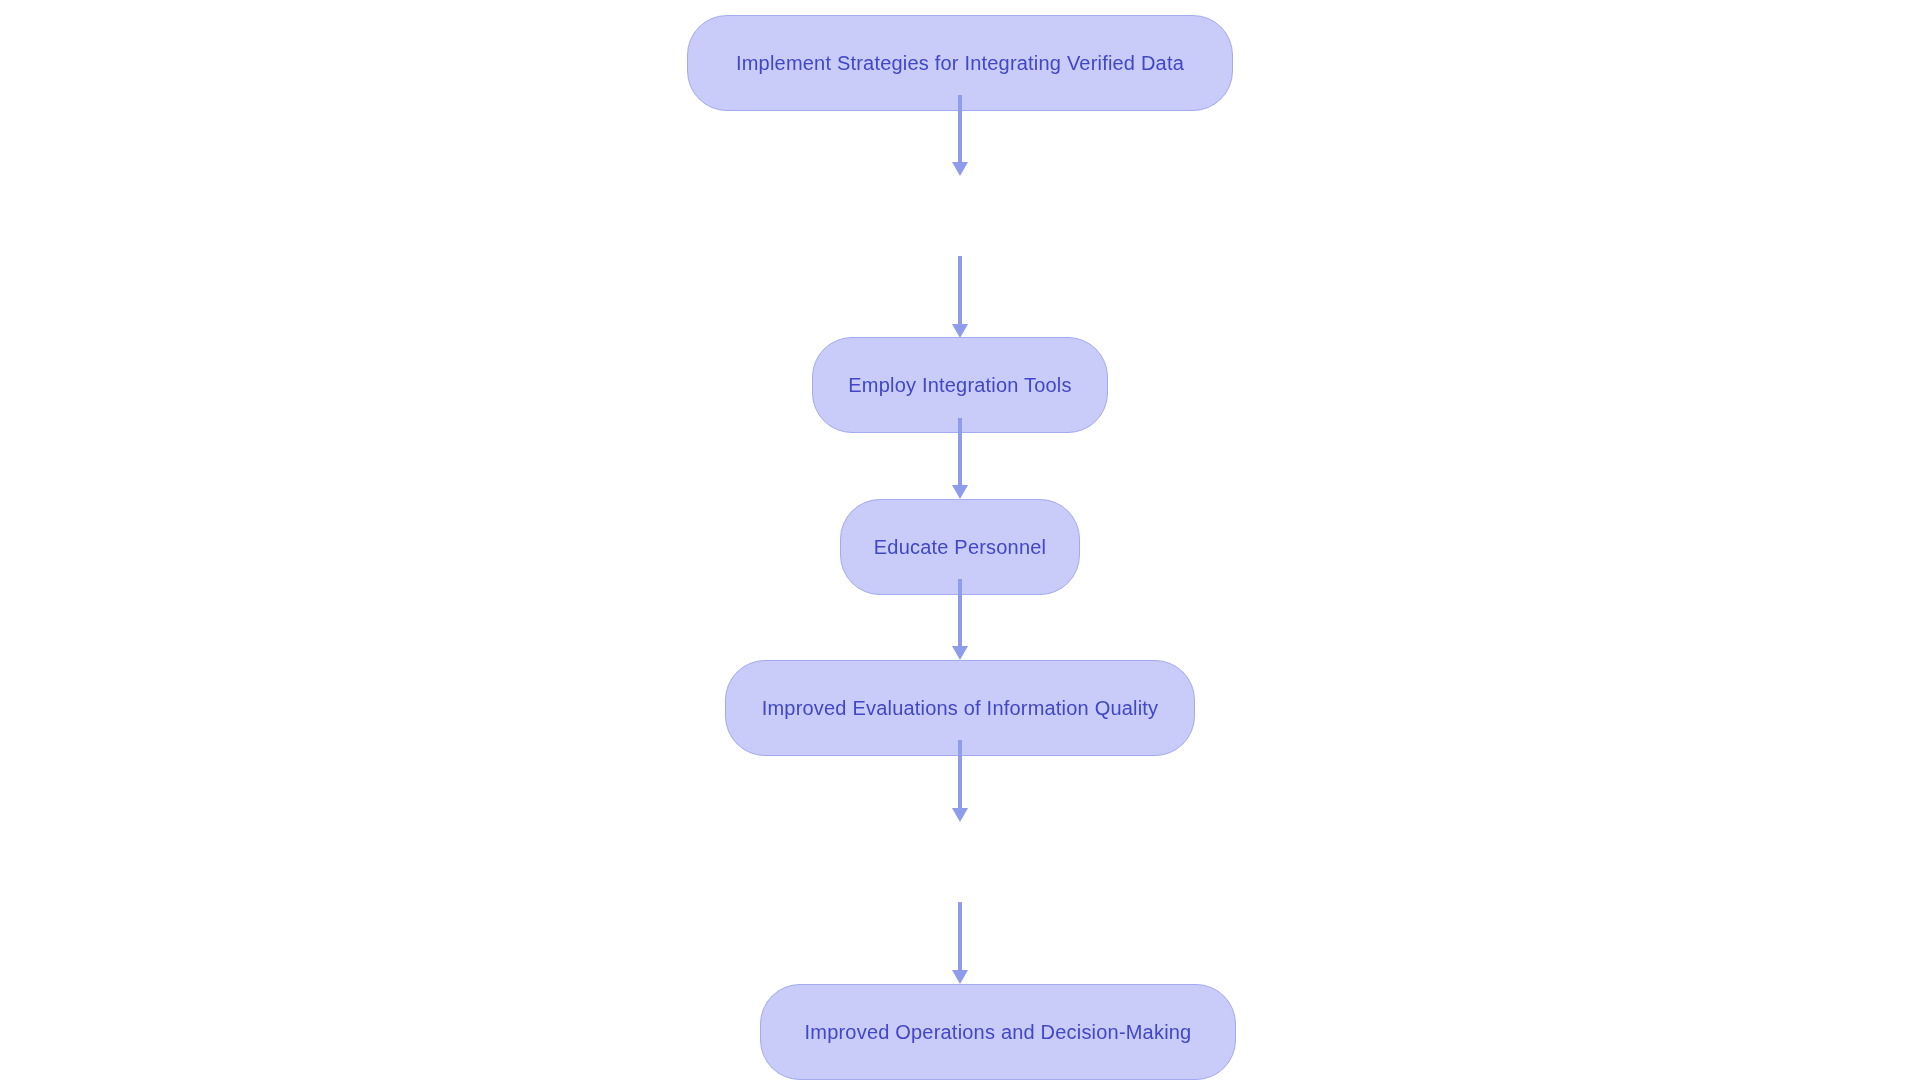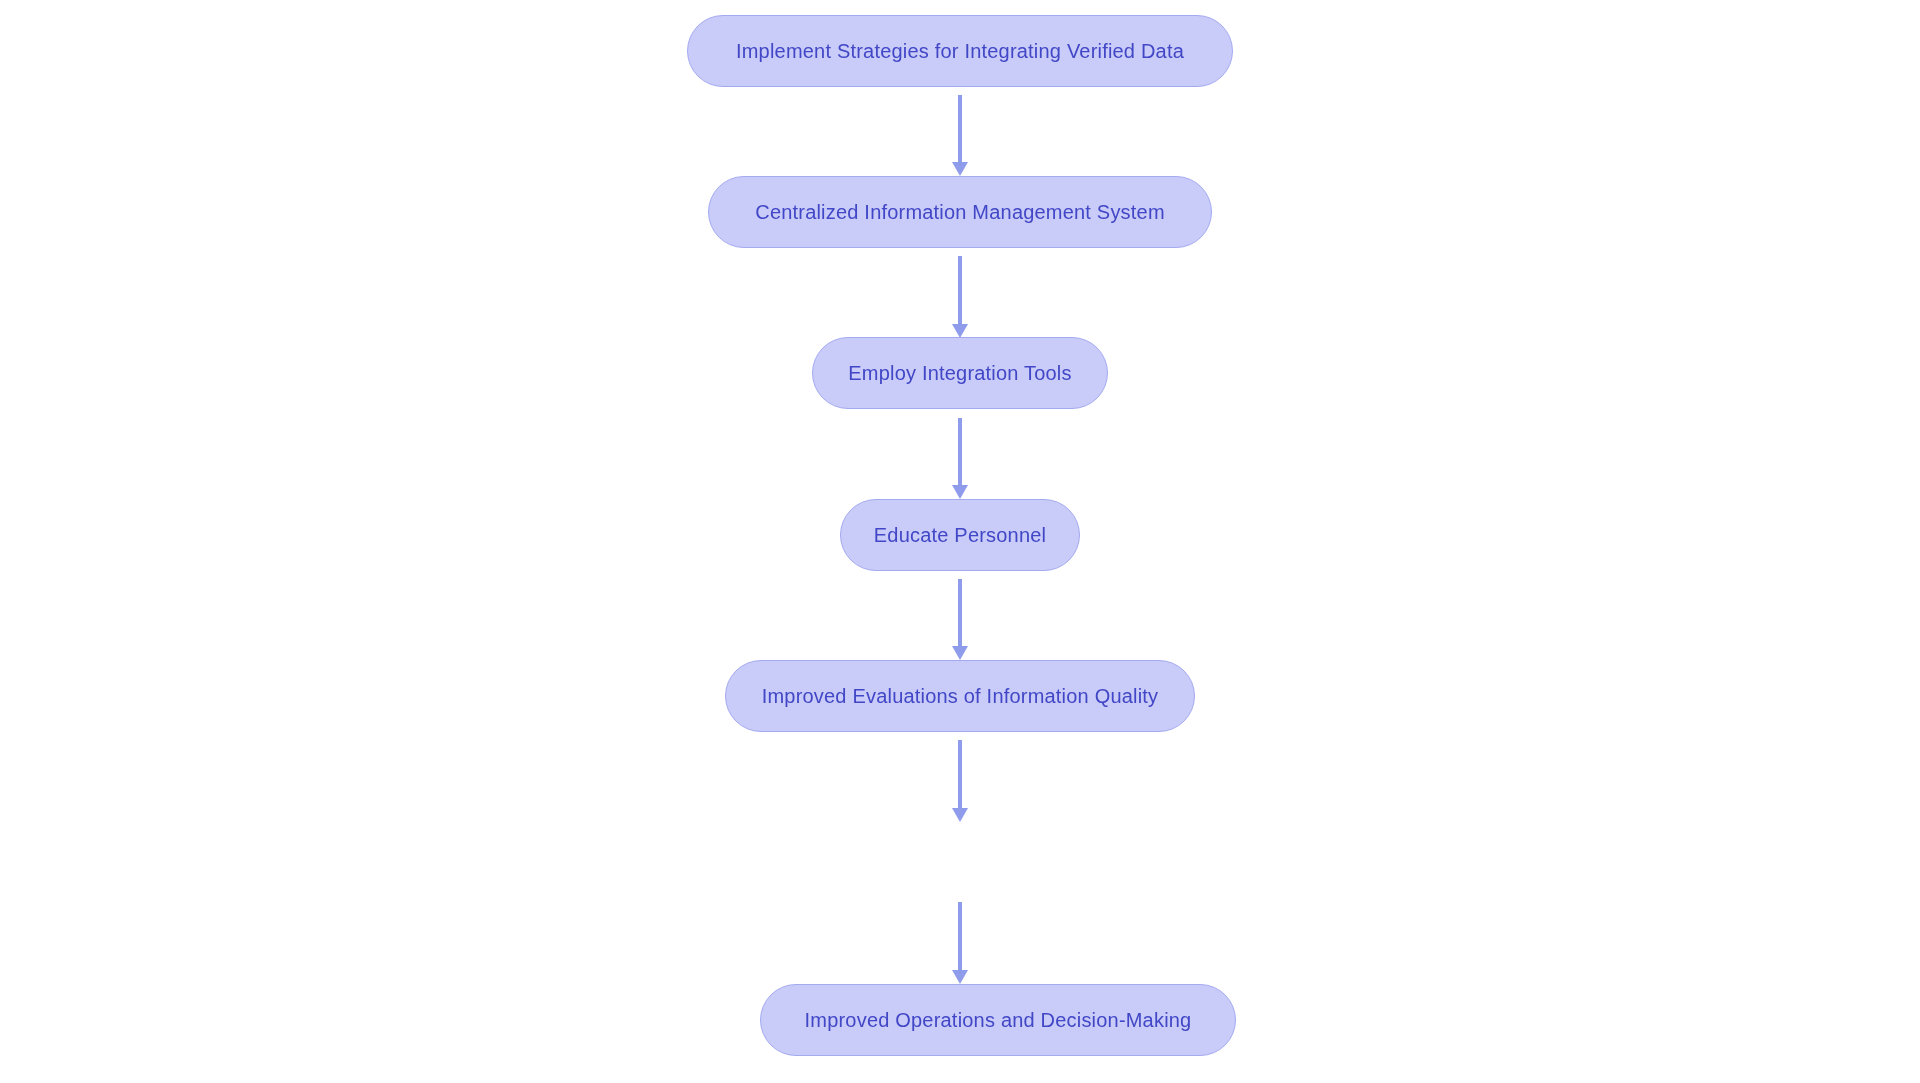--- a/index.html
+++ b/index.html
@@ -17,21 +17,21 @@
     background: var(--bg, #ffffff);
   }
   .node {
     position: absolute;
     display: flex;
     align-items: center;
     justify-content: center;
     background: var(--fill, #c9cbf8);
     border: 1.5px solid var(--stroke, #a3aaf0);
     border-radius: 40px;
-    height: 72px;
+    height: 96px;
   }
   .node .label {
     color: var(--text, #4147c6);
     font-size: 20px;
     letter-spacing: 0.2px;
     white-space: nowrap;
     text-align: center;
   }
   .n1 { left: 687px; top: 15px;  width: 546px; }
   .n2 { left: 708px; top: 176px; width: 504px; }
@@ -75,23 +75,20 @@
 
   <div class="node n1">
     <span class="label">Implement Strategies for Integrating Verified Data</span>
   </div>
 
   <div class="arrow a1">
     <div class="line"></div>
     <div class="head"></div>
   </div>
 
-  <div class="node n2">
-    <span class="label">Centralized Information Management System</span>
-  </div>
 
   <div class="arrow a2">
     <div class="line"></div>
     <div class="head"></div>
   </div>
 
   <div class="node n3">
     <span class="label">Employ Integration Tools</span>
   </div>
 

